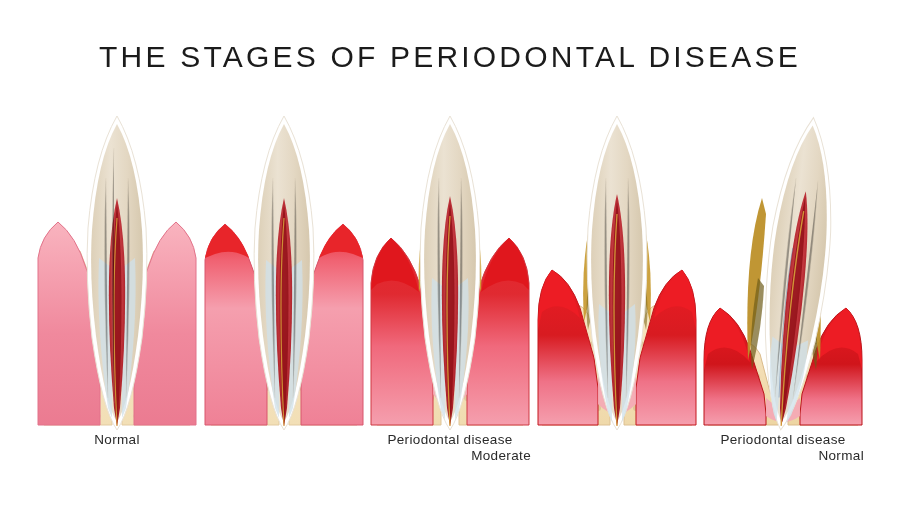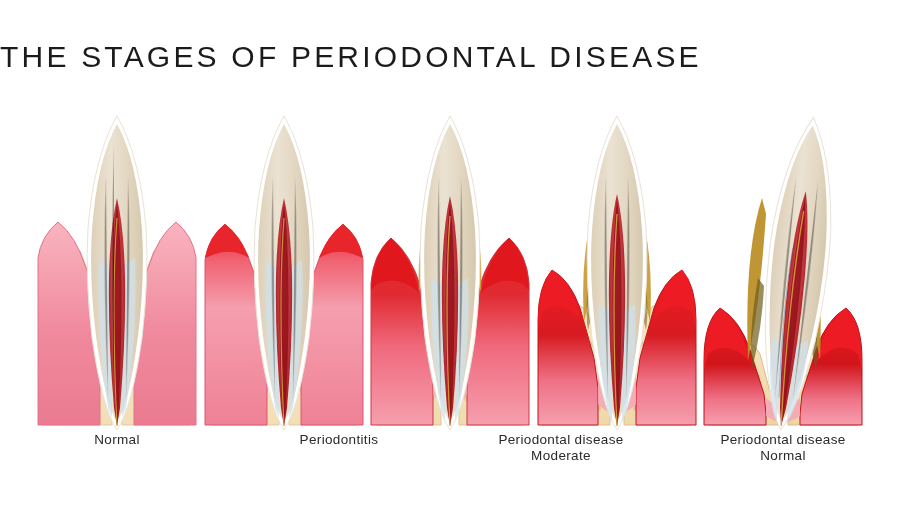--- a/index.html
+++ b/index.html
@@ -4,21 +4,21 @@
 <style>
   html,body{margin:0;padding:0;}
   body{
     width:900px;height:510px;background:#ffffff;
     font-family:"Liberation Sans","DejaVu Sans",sans-serif;
     overflow:hidden;position:relative;
   }
   #infographic{position:relative;width:900px;height:510px;background:#fff;}
 
   .title{
-    position:absolute;top:40px;left:0;width:900px;text-align:left;
+    position:absolute;top:40px;left:0;width:900px;text-align:center;
     font-size:30px;letter-spacing:3.2px;color:#1b1b1b;font-weight:400;
     white-space:nowrap;
   }
 
   .stages{
     position:absolute;top:108px;left:0;width:900px;height:330px;
     display:flex;justify-content:space-between;align-items:flex-end;
     padding:0 36px;box-sizing:border-box;
   }
   .stage{
@@ -29,21 +29,21 @@
   .labels{
     position:absolute;top:432px;left:0;width:900px;height:60px;
     display:flex;justify-content:space-between;
     padding:0 36px;box-sizing:border-box;gap:23px;
   }
   .label{
     width:162px;flex:0 0 162px;text-align:center;
     font-size:13.5px;color:#2a2a2a;line-height:16px;
     letter-spacing:.35px;
   }
-  .label .l2{display:block;}
+  .label .l2{display:block;text-align:right;}
 </style>
 </head>
 <body>
 
 <div id="infographic">
 
   <div class="title">THE STAGES OF PERIODONTAL DISEASE</div>
 
   <div class="stages">
 
@@ -492,24 +492,20 @@
     </div>
 
   </div>
 
   <div class="labels">
     <div class="label">
       <span>Normal</span>
       <span class="l2"></span>
     </div>
     <div class="label">
-      <span>Periodontitis</span>
-      <span class="l2"></span>
-    </div>
-    <div class="label">
       <span>Periodontal disease</span>
       <span class="l2">Moderate</span>
     </div>
     <div class="label">
       <span>Periodontal disease</span>
       <span class="l2">Normal</span>
     </div>
   </div>
 
 </div>

